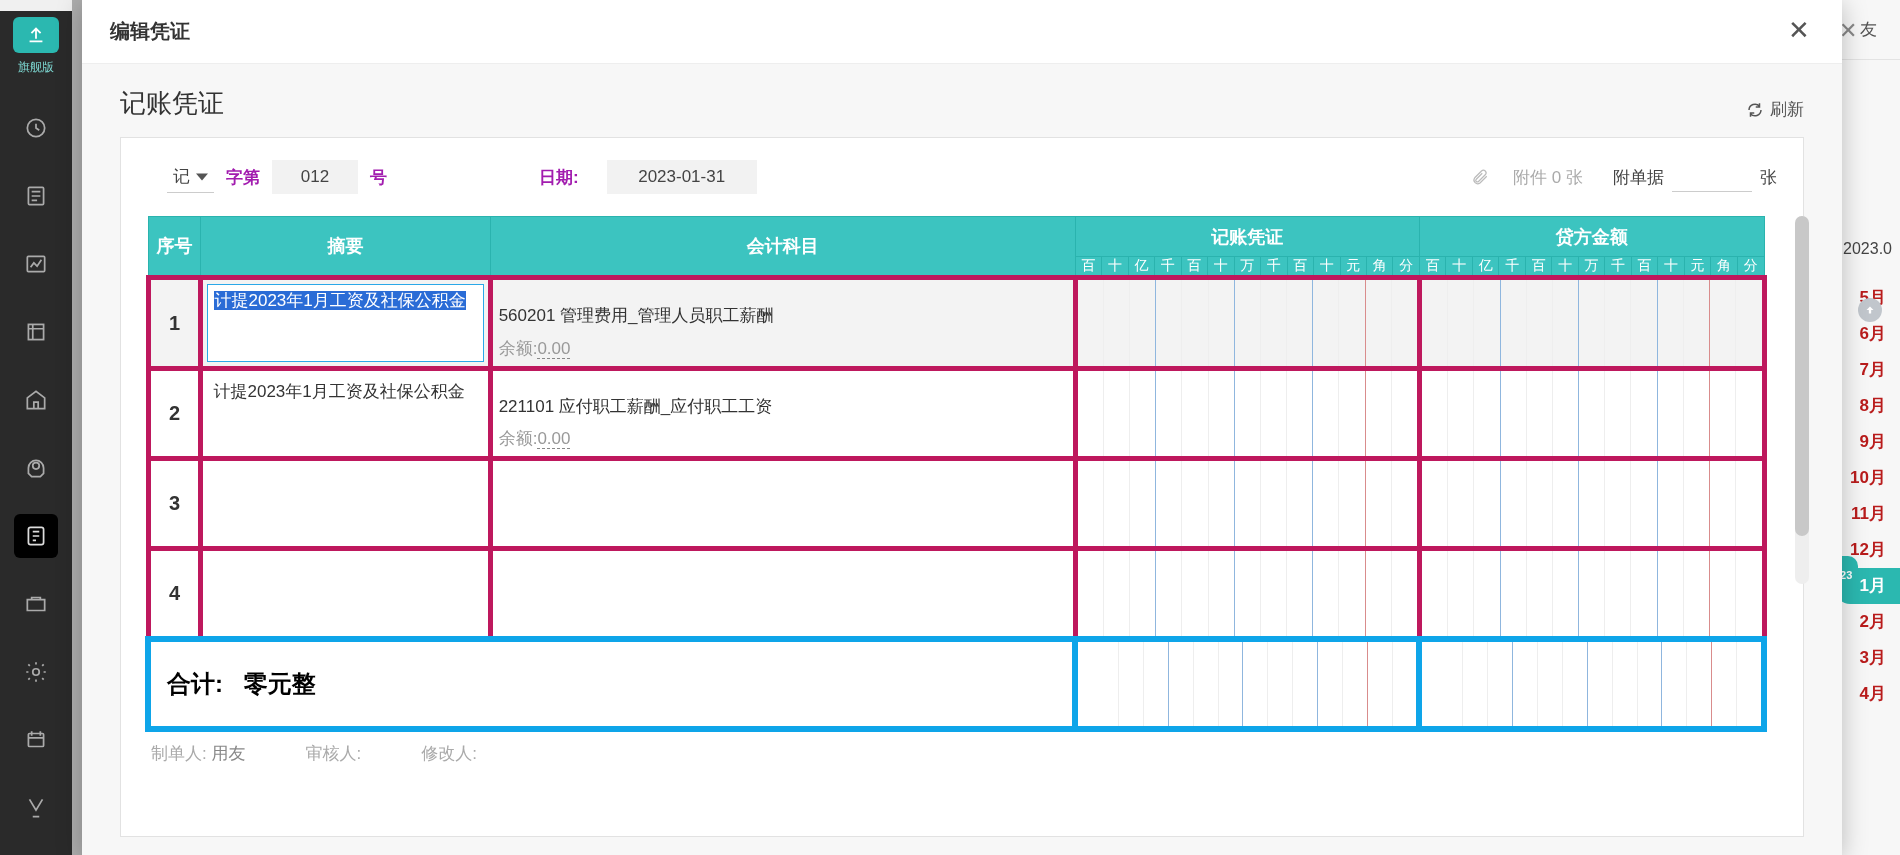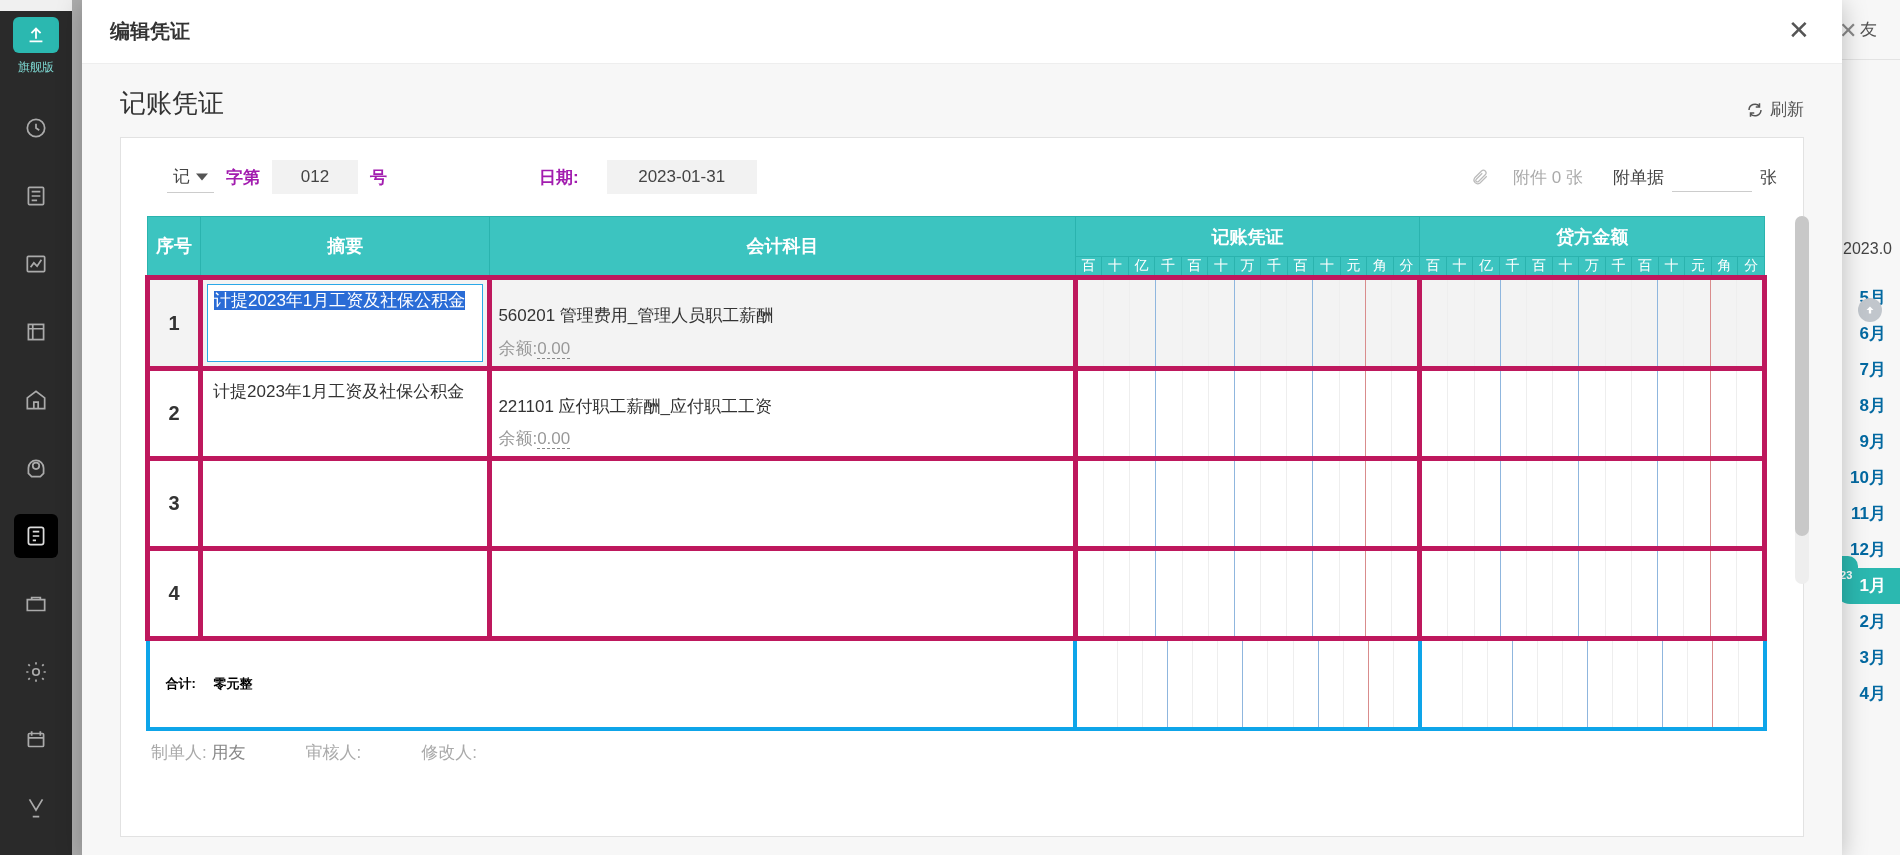--- a/index.html
+++ b/index.html
@@ -63,21 +63,21 @@
   font-size: 16px; color: #444;
 }
 .months {
   position: absolute; right: 0; top: 280px;
   width: 64px;
   display: flex; flex-direction: column;
 }
 .month-row {
   height: 36px; line-height: 36px;
   text-align: right; padding-right: 14px;
-  font-size: 17px; font-weight: 600; color: #0369a1;
+  font-size: 17px; font-weight: 600; color: #b91c1c;
 }
 .month-row.current {
   background: #2bb8b0; color: #fff;
   border-radius: 14px 0 0 14px;
   position: relative;
 }
 .month-row.current::before {
   content: "";
   position: absolute; left: -12px; top: -10px;
   width: 32px; height: 20px;
@@ -237,24 +237,24 @@
   display: flex;
 }
 .grid-cols .c {
   flex: 1;
   border-right: 1px solid #eee;
 }
 .grid-cols .c.mk-thou { border-right-color: #8fb6de; }
 .grid-cols .c.mk-yuan { border-right-color: #d98c8c; }
 .grid-cols .c:last-child { border-right: none; }
 .total-row td {
-  border: 4px solid #0ea5e9;
+  border: 6px solid #0ea5e9;
   height: 90px;
   vertical-align: middle;
-  font-size: 13px; font-weight: 600;
+  font-size: 24px; font-weight: 600;
   padding-left: 16px;
 }
 .total-row .tlbl { display: inline-block; margin-right: 14px; }
 .footer-row {
   display: flex; gap: 60px;
   padding: 10px 14px 0 20px;
   font-size: 17px; color: #aaa;
 }
 .footer-row .pair .val { color: #888; }
 .vt-wrap { position: relative; }

